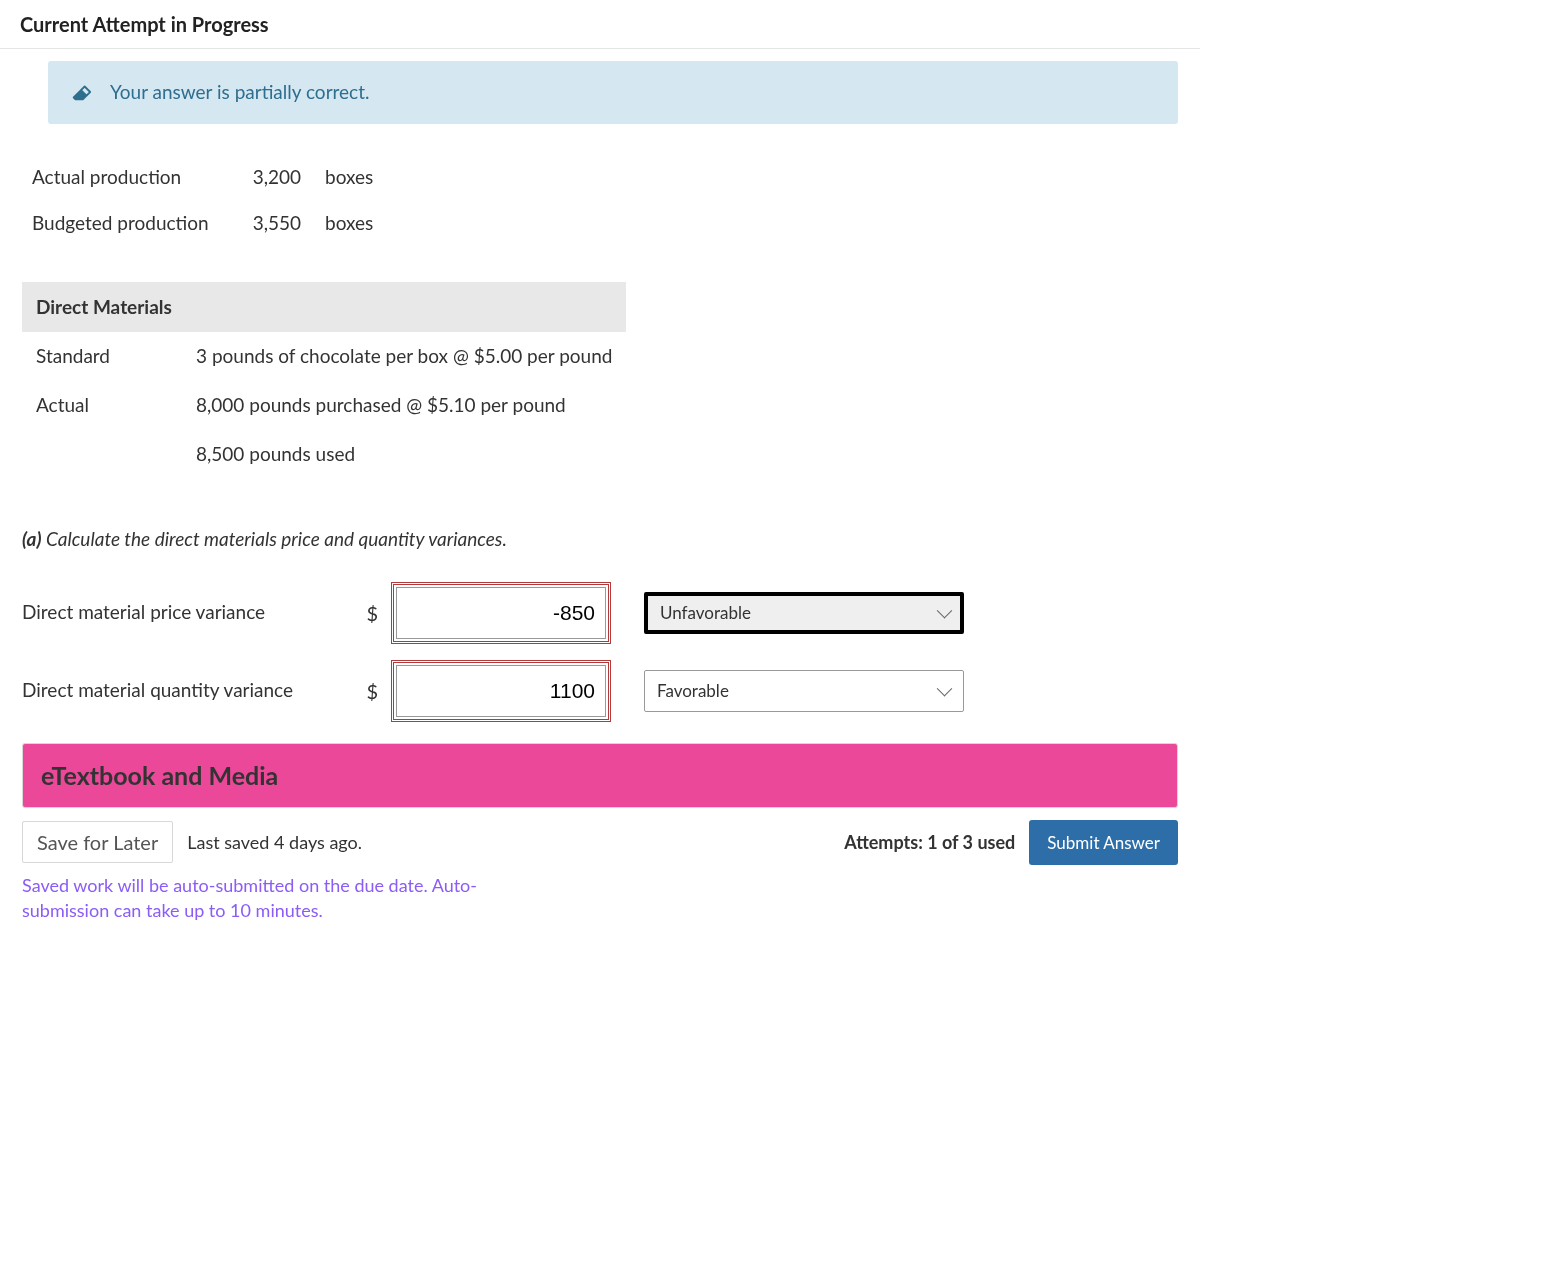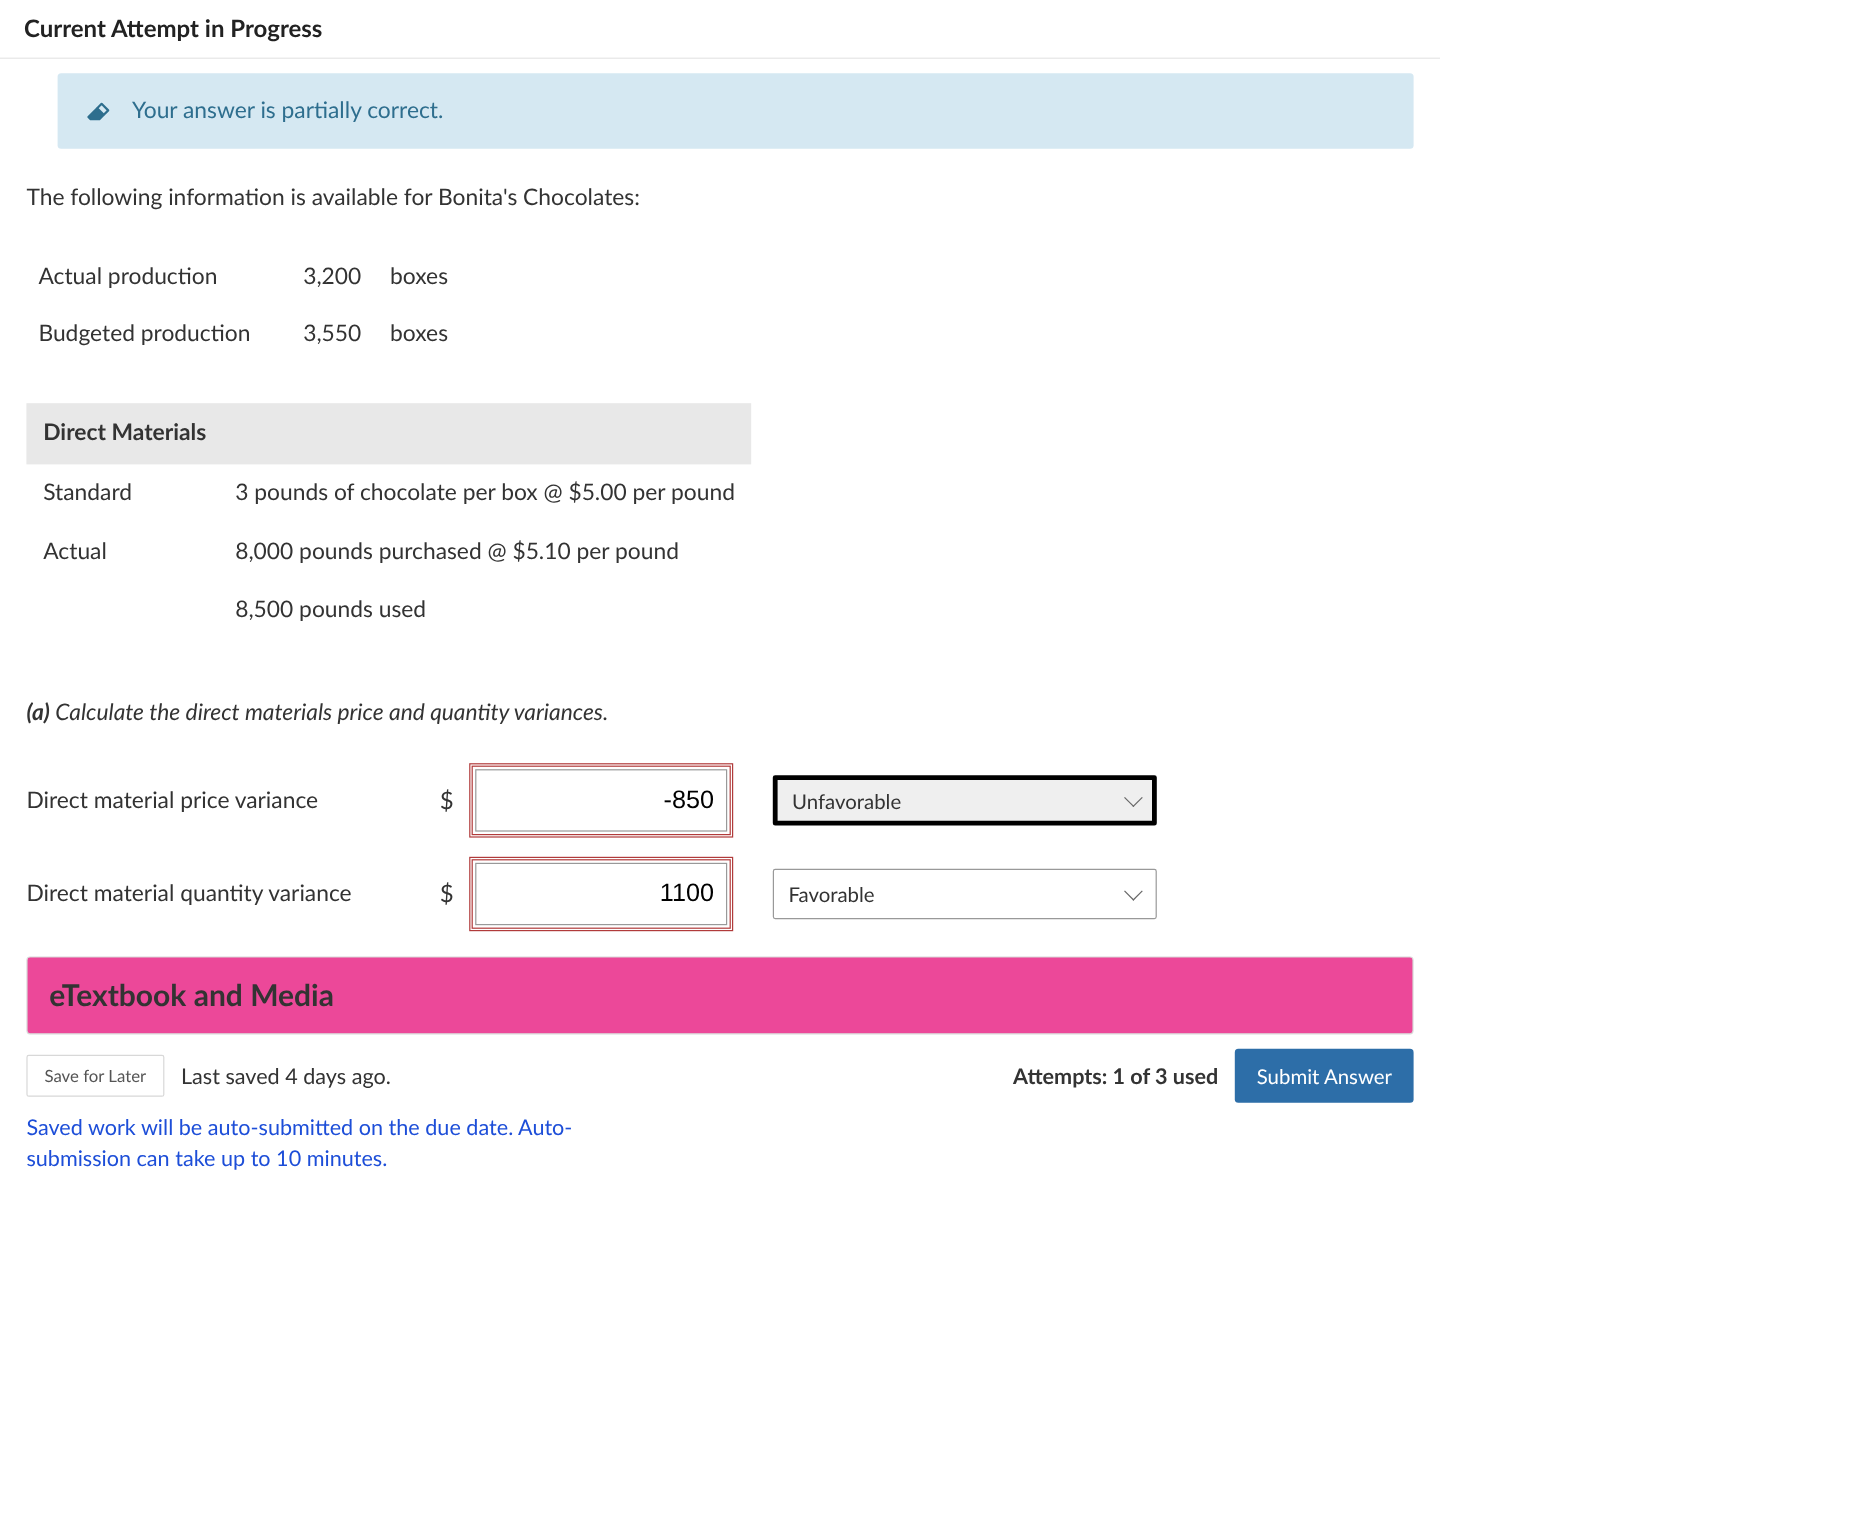--- a/index.html
+++ b/index.html
@@ -154,21 +154,21 @@
     margin-top: 12px;
     display: flex;
     align-items: center;
     gap: 14px;
   }
   .save-later-btn {
     border: 1px solid #d8d8d8;
     background: #fff;
     color: #555;
     padding: 8px 14px;
-    font-size: 14px;
+    font-size: 20px;
     border-radius: 2px;
     cursor: pointer;
     font-family: inherit;
     text-align: right;
   }
   .last-saved {
     font-size: 18px;
     color: #333;
   }
   .footer-right {
@@ -187,21 +187,21 @@
     border: none;
     padding: 12px 18px;
     font-size: 17px;
     border-radius: 3px;
     cursor: pointer;
     font-family: inherit;
   }
   .auto-note {
     margin-top: 8px;
     font-size: 18px;
-    color: #1d4ed8;
+    color: #8b5cf6;
     max-width: 540px;
   }
 </style>
 </head>
 <body>
 
 <div class="page">
   <div class="section-header">Current Attempt in Progress</div>
 
   <div class="content">
@@ -209,21 +209,20 @@
     <div class="alert">
       <span class="eraser-icon">
         <svg width="22" height="22" viewBox="0 0 24 24" fill="none">
           <path d="M4 18 L12 10 L18 16 L14 20 L6 20 Z" stroke="#2e6e8e" stroke-width="2" stroke-linejoin="round" fill="#2e6e8e"></path>
           <path d="M12 10 L16 6 L22 12 L18 16" stroke="#2e6e8e" stroke-width="2" stroke-linejoin="round" fill="none"></path>
         </svg>
       </span>
       <span>Your answer is partially correct.</span>
     </div>
 
-    <div class="intro-text">The following information is available for Bonita's Chocolates:</div>
 
     <table class="prod-info">
       <tbody id="prod-body">
           <tr>
             <td>Actual production</td>
             <td class="num">3,200</td>
             <td>boxes</td>
           </tr>
           <tr>
             <td>Budgeted production</td>

